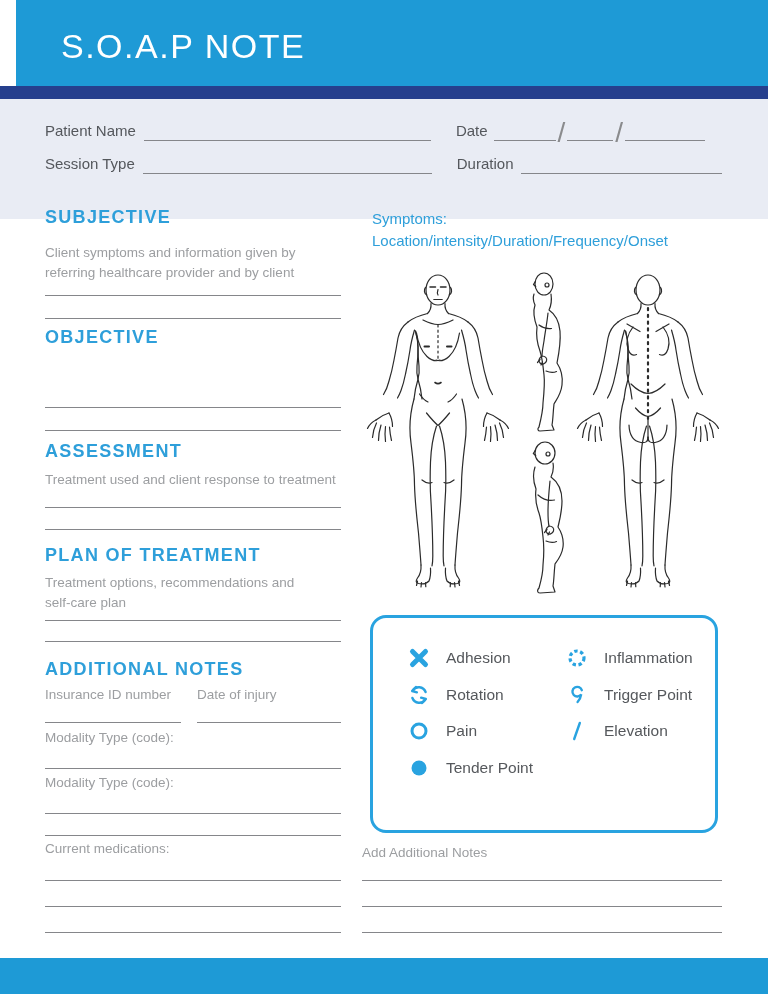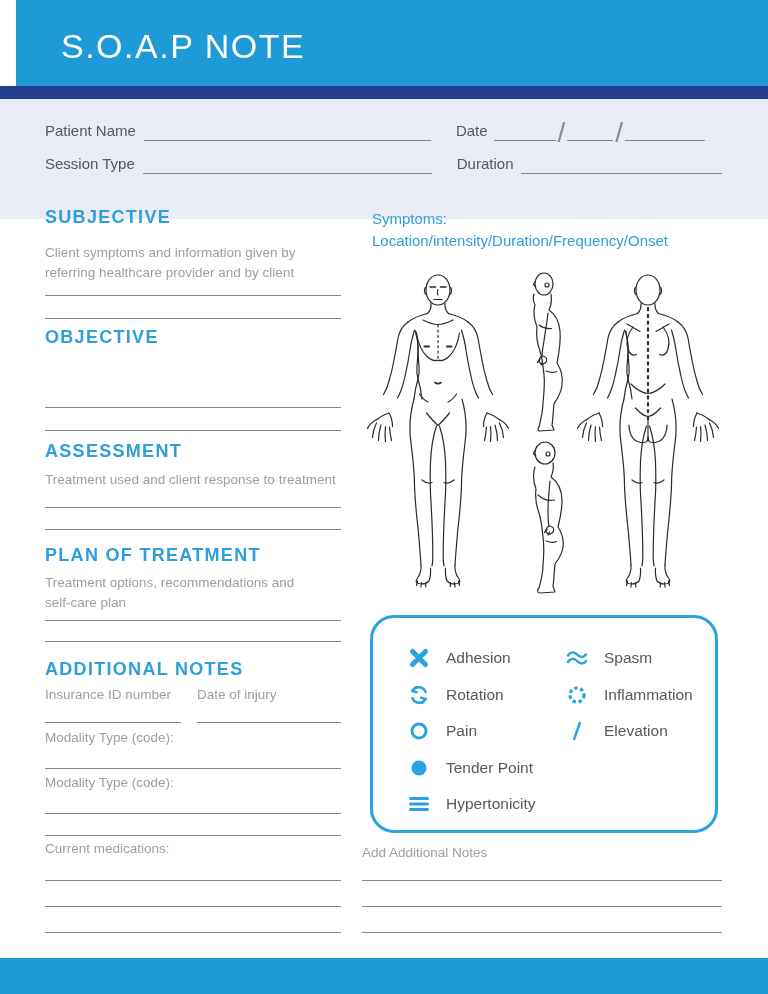--- a/index.html
+++ b/index.html
@@ -29,21 +29,21 @@
   
   .left-col{position:absolute;left:45px;top:0;width:296px;height:994px;}
   .right-col{position:absolute;left:362px;top:0;width:360px;height:994px;}
   .abs{position:absolute;left:0;}
   .sec-title{font-size:18px;font-weight:700;letter-spacing:1.3px;color:#2e9fda;white-space:nowrap;}
   .sec-desc{font-size:13.5px;line-height:20px;color:#9c9ea1;width:296px;}
   .ruled{border-bottom:1.6px solid #85868a;width:296px;}
   .small-label{font-size:13.5px;color:#9c9ea1;white-space:nowrap;}
   
   .symptoms-title,.symptoms-sub{font-size:15px;font-weight:500;color:#2e9fda;}
-  .legend-box{position:absolute;left:8px;top:615px;width:348px;height:218px;border:3px solid #29a3e0;border-radius:24px;box-sizing:border-box;display:flex;padding:22px 0 0 32px;}
+  .legend-box{position:absolute;left:8px;top:615px;width:348px;height:218px;border:3px solid #29a3e0;border-radius:16px;box-sizing:border-box;display:flex;padding:22px 0 0 32px;}
   .legend-col{display:flex;flex-direction:column;}
   .legend-col.lc-left{width:158px;}
   .legend-row{display:flex;align-items:center;height:36.5px;}
   .legend-ic{width:27px;height:27px;flex:0 0 27px;margin-right:14px;display:flex;align-items:center;justify-content:center;}
   .legend-ic svg{width:24px;height:24px;display:block;}
   .legend-label{font-size:15.5px;color:#55585c;white-space:nowrap;}
   .notes-line{border-bottom:1.6px solid #85868a;width:360px;}
   
   .bottom-band{position:absolute;left:0;top:958px;width:768px;height:36px;background:#1e9ad6;}
   .body-diagram{position:absolute;left:0;top:266px;width:360px;height:338px;}
@@ -244,46 +244,37 @@
           <span class="legend-label">Pain</span>
         </div>
         <div class="legend-row">
           <span class="legend-ic">
             <svg viewBox="0 0 24 24">
                 <circle cx="12" cy="12" r="7.5" fill="#29a3e0"></circle>
               </svg>
           </span>
           <span class="legend-label">Tender Point</span>
         </div>
-        <div class="legend-row">
-          <span class="legend-ic">
-            <svg viewBox="0 0 24 24">
-                <path d="M3.5 6.5 h17 M3.5 12 h17 M3.5 17.5 h17" stroke="#29a3e0" stroke-width="3" stroke-linecap="round" fill="none"></path>
-              </svg>
-          </span>
-          <span class="legend-label">Hypertonicity</span>
-        </div>
       </div>
       <div class="legend-col">
         <div class="legend-row">
           <span class="legend-ic">
+            <svg viewBox="0 0 24 24">
+                <circle cx="12" cy="12" r="7" stroke="#29a3e0" stroke-width="3.2" fill="none" stroke-dasharray="3.4 2.6"></circle>
+              </svg>
+          </span>
+          <span class="legend-label">Inflammation</span>
+        </div>
+        <div class="legend-row">
+          <span class="legend-ic">
             <svg viewBox="0 0 24 24" fill="none" stroke="#29a3e0" stroke-width="2.4" stroke-linecap="round">
-              <path d="M3 9.5 C5.5 5.5 9 5.5 12 8.5 S18.5 12 21 8.5"></path>
-              <path d="M3 16 C5.5 12 9 12 12 15 S18.5 18.5 21 15"></path>
+              <path d="M16.8 7.2 A4.8 4.8 0 1 0 16.2 11.4 C15.8 14.4 14.6 16.8 12.6 19"></path>
             </svg>
           </span>
-          <span class="legend-label">Spasm</span>
-        </div>
-        <div class="legend-row">
-          <span class="legend-ic">
-            <svg viewBox="0 0 24 24">
-                <circle cx="12" cy="12" r="7" stroke="#29a3e0" stroke-width="3.2" fill="none" stroke-dasharray="3.4 2.6"></circle>
-              </svg>
-          </span>
-          <span class="legend-label">Inflammation</span>
+          <span class="legend-label">Trigger Point</span>
         </div>
         <div class="legend-row">
           <span class="legend-ic">
             <svg viewBox="0 0 24 24">
                 <path d="M14.8 4 L9.2 20" stroke="#29a3e0" stroke-width="2.4" stroke-linecap="round" fill="none"></path>
               </svg>
           </span>
           <span class="legend-label">Elevation</span>
         </div>
       </div>

